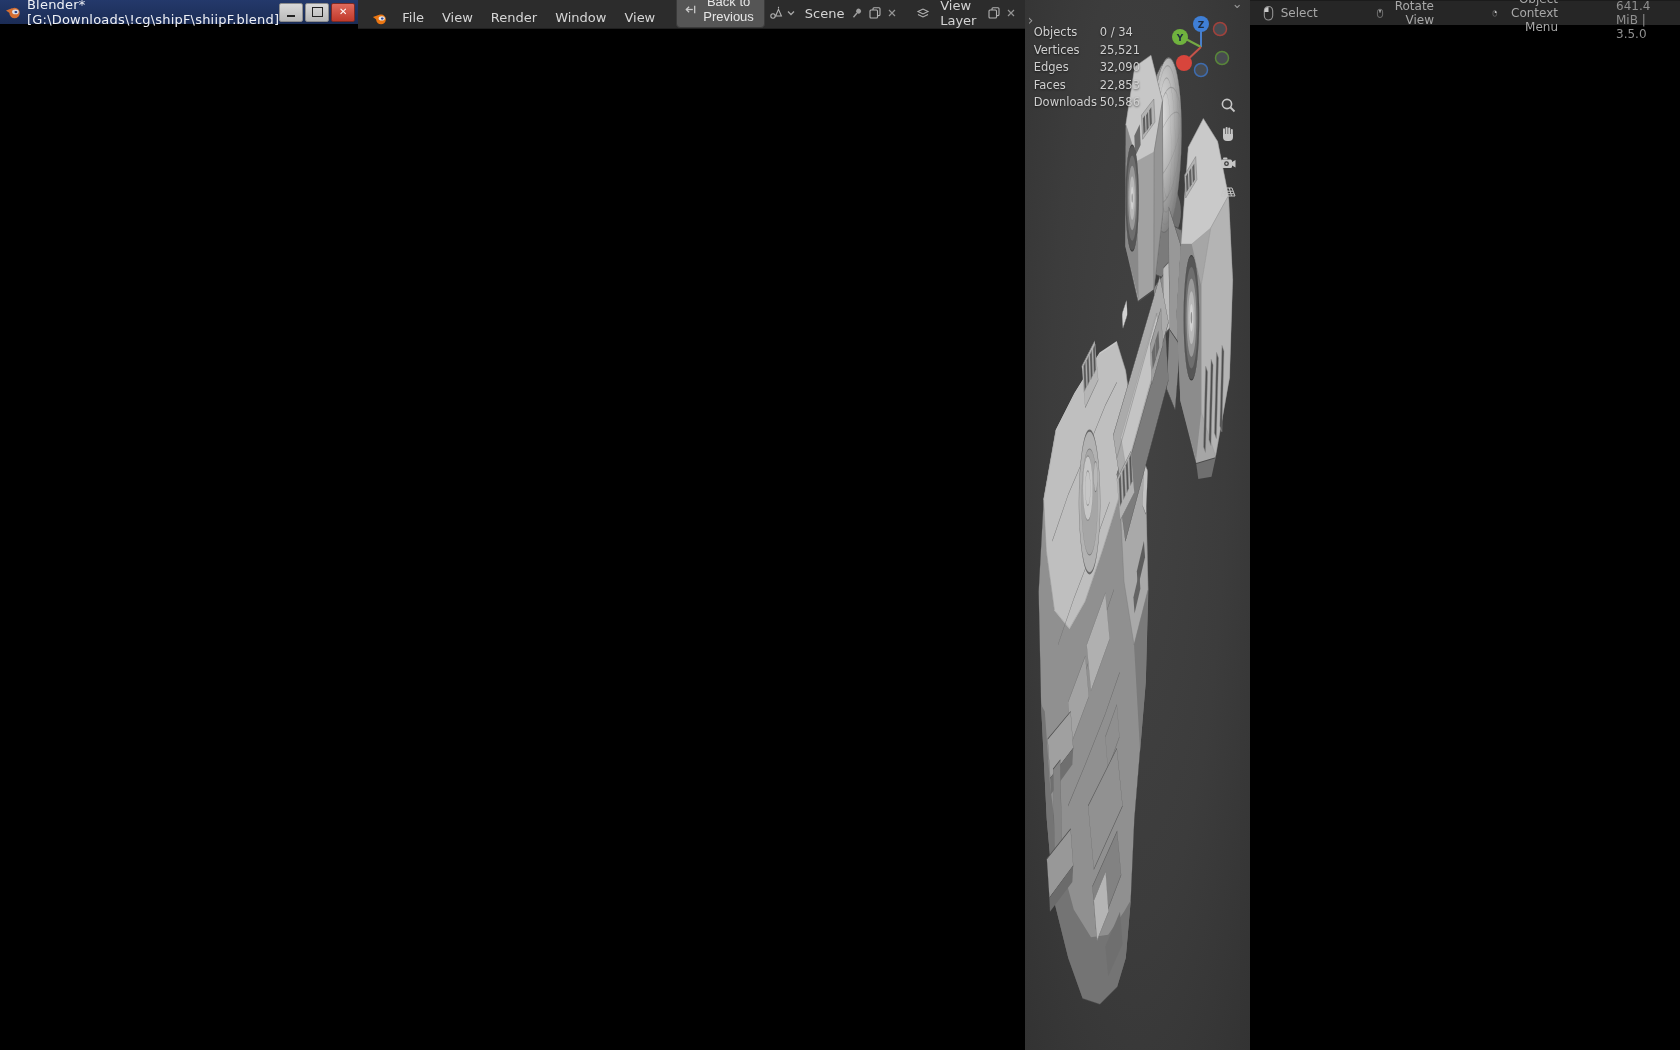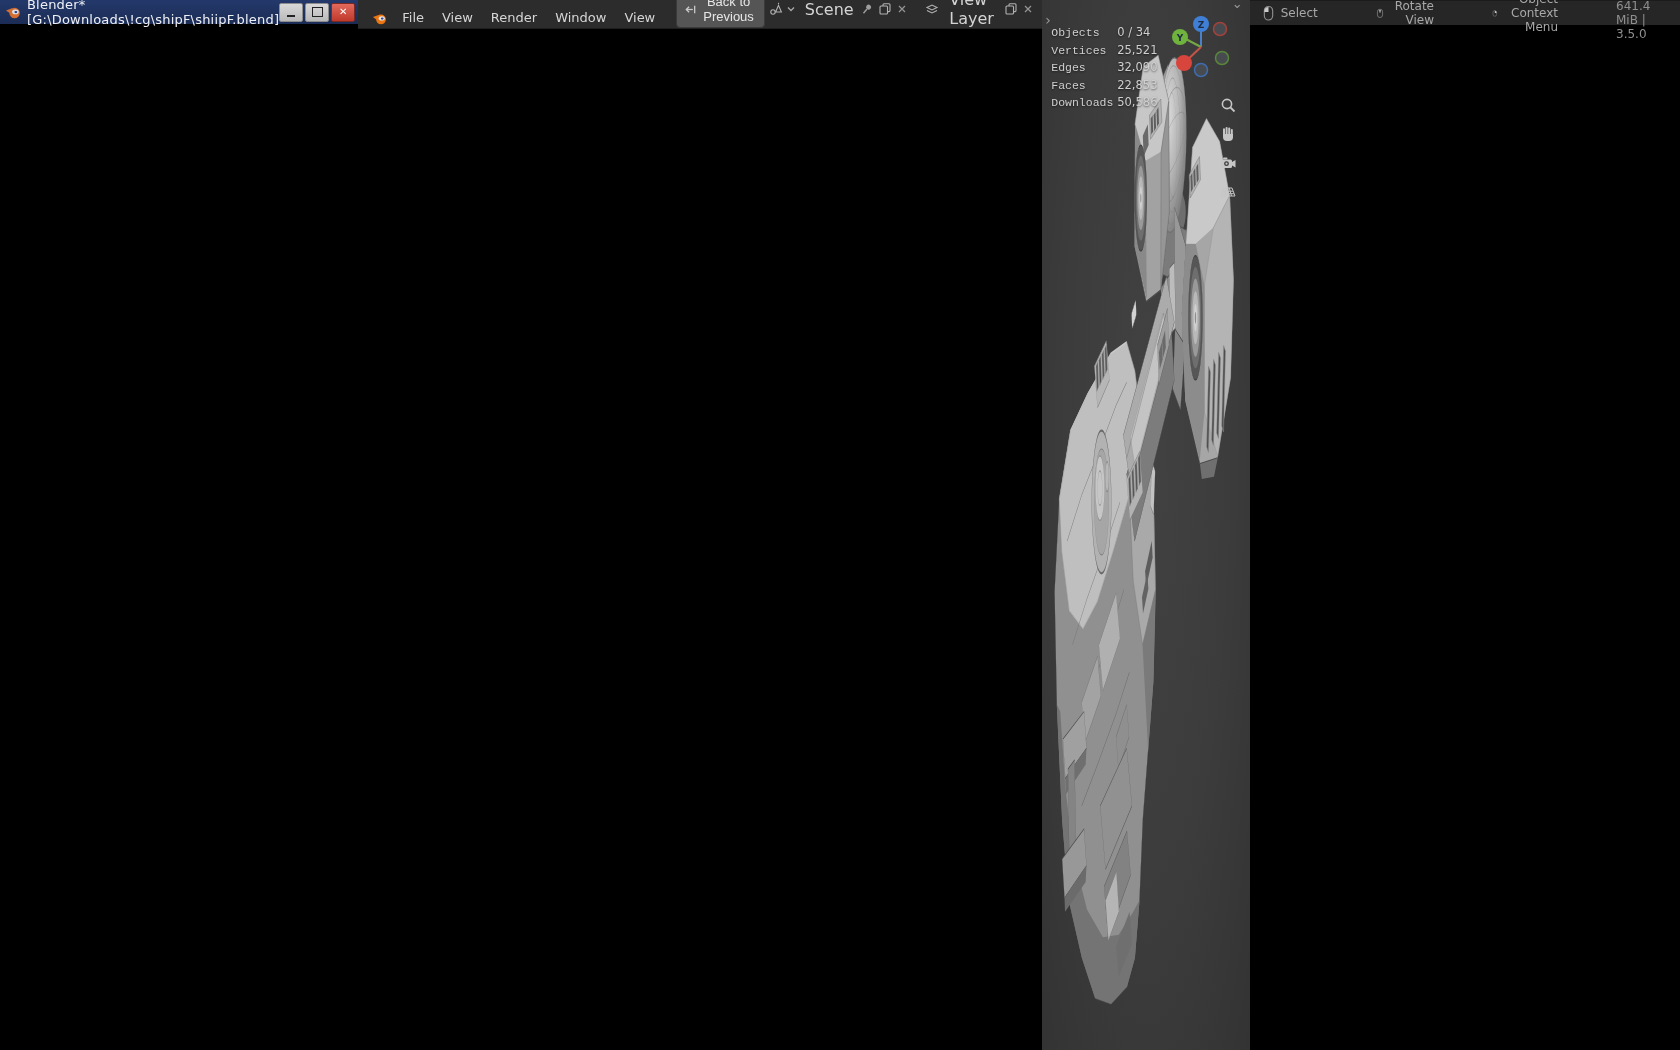--- a/index.html
+++ b/index.html
@@ -41,38 +41,38 @@
   .app-menu-btn { display: flex; align-items: center; padding: 2px 6px; border-radius: 3px; }
   .menu-item { padding: 3px 9px; border-radius: 3px; cursor: default; }
   .back-btn {
     margin-left: 12px;
     background: #555555; border: 1px solid #3a3a3a; border-radius: 4px;
     color: #e6e6e6; font-size: 13px;
     display: flex; align-items: center; gap: 6px; padding: 2px 10px 3px 7px;
   }
   .header-right { margin-left: auto; display: flex; align-items: center; gap: 4px; }
   .hdr-group { display: flex; align-items: center; gap: 4px; padding: 2px 4px; border-radius: 3px; }
-  .hdr-text { font-size: 16px; color: #d4d4d4; padding: 0 2px; }
+  .hdr-text { font-size: 13px; color: #d4d4d4; padding: 0 2px; }
   .hdr-icon { display: flex; align-items: center; opacity: .85; }
 
   
   .viewport {
     flex: 1 1 auto; position: relative; overflow: hidden;
     background: radial-gradient(ellipse at 50% 42%, #424242 0%, #3c3c3c 55%, #333333 100%);
   }
   .ship { position: absolute; inset: 0; width: 100%; height: 100%; }
 
   .stats-overlay {
     position: absolute; left: 9px; top: 24px;
     font-size: 11.5px; color: #cfcfcf; line-height: 17.5px;
     text-shadow: 0 1px 2px rgba(0,0,0,.55);
     pointer-events: none;
   }
   .stat-row { display: flex; }
-  .stat-label { display: inline-block; width: 58px; font-family: Liberation Mono, monospace; }
+  .stat-label { display: inline-block; width: 58px; }
   .stat-value { display: inline-block; margin-left: 8px; }
 
   .toolbar-expand { position: absolute; left: 3px; top: 12px; color: #9a9a9a; font-size: 14px; }
   .region-collapse { position: absolute; right: 7px; top: -4px; color: #9a9a9a; font-size: 13px; }
 
   .gizmo { position: absolute; right: 14px; top: 10px; width: 70px; height: 70px; }
   .gizmo text { font-size: 9px; font-weight: bold; fill: #1d2b40; text-anchor: middle; }
 
   .vtools { position: absolute; right: 9px; top: 92px; display: flex; flex-direction: column; gap: 3px; }
   .vtool-btn {

